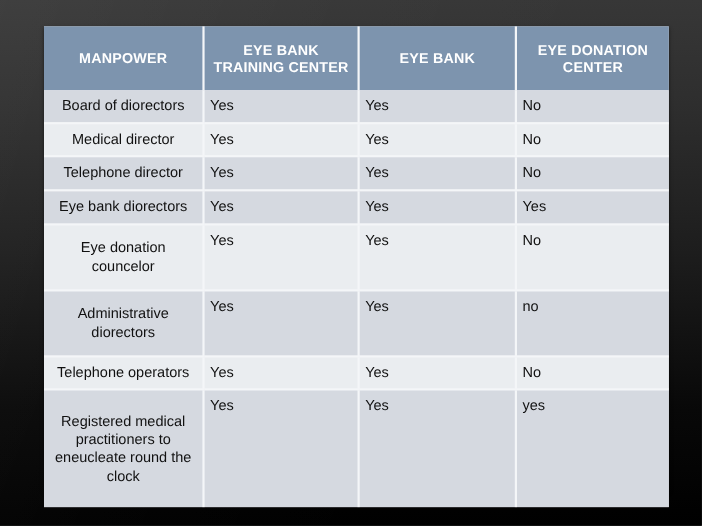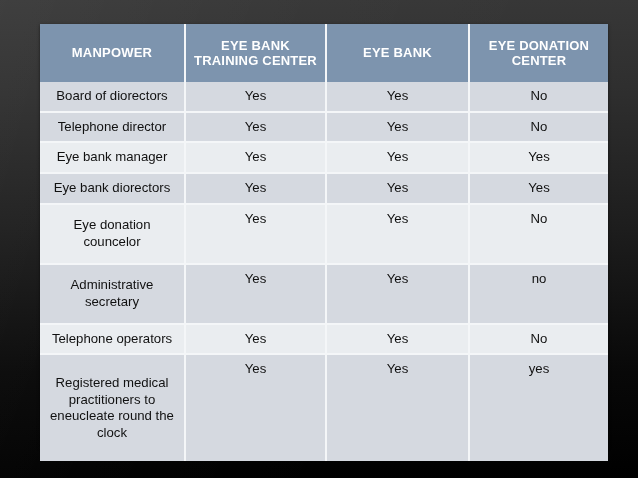--- a/index.html
+++ b/index.html
@@ -84,21 +84,20 @@
   tbody tr.even td { background: #eaedf0; }
 
   
   td.label-cell {
     text-align: center;
     vertical-align: middle;
     margin-left: 24px;
   }
   
   td.val-cell {
-    text-align: center;
     vertical-align: top;
   }
   
   tr.single td.val-cell { vertical-align: middle; }
 
   tr.tall-1 td { height: 46px; }
   tr.tall-2 td { height: 46px; }
   tr.tall-3 td { height: 94px; }
   tr.tall-3 td.val-cell { vertical-align: top; }
 </style>
@@ -125,51 +124,51 @@
       </thead>
       <tbody>
 
         <tr class="odd single">
           <td class="label-cell">Board of diorectors</td>
           <td class="val-cell">Yes</td>
           <td class="val-cell">Yes</td>
           <td class="val-cell">No</td>
         </tr>
 
+        <tr class="even single">
+          <td class="label-cell">Medical director</td>
+          <td class="val-cell">Yes</td>
+          <td class="val-cell">Yes</td>
+          <td class="val-cell">No</td>
+        </tr>
 
         <tr class="odd single">
           <td class="label-cell">Telephone director</td>
           <td class="val-cell">Yes</td>
           <td class="val-cell">Yes</td>
           <td class="val-cell">No</td>
         </tr>
 
-        <tr class="even single">
-          <td class="label-cell">Eye bank manager</td>
-          <td class="val-cell">Yes</td>
-          <td class="val-cell">Yes</td>
-          <td class="val-cell">Yes</td>
-        </tr>
 
         <tr class="odd single">
           <td class="label-cell">Eye bank diorectors</td>
           <td class="val-cell">Yes</td>
           <td class="val-cell">Yes</td>
           <td class="val-cell">Yes</td>
         </tr>
 
         <tr class="even tall-1">
           <td class="label-cell">Eye donation councelor</td>
           <td class="val-cell">Yes</td>
           <td class="val-cell">Yes</td>
           <td class="val-cell">No</td>
         </tr>
 
         <tr class="odd tall-2">
-          <td class="label-cell">Administrative secretary</td>
+          <td class="label-cell">Administrative diorectors</td>
           <td class="val-cell">Yes</td>
           <td class="val-cell">Yes</td>
           <td class="val-cell">no</td>
         </tr>
 
         <tr class="even single">
           <td class="label-cell">Telephone operators</td>
           <td class="val-cell">Yes</td>
           <td class="val-cell">Yes</td>
           <td class="val-cell">No</td>

